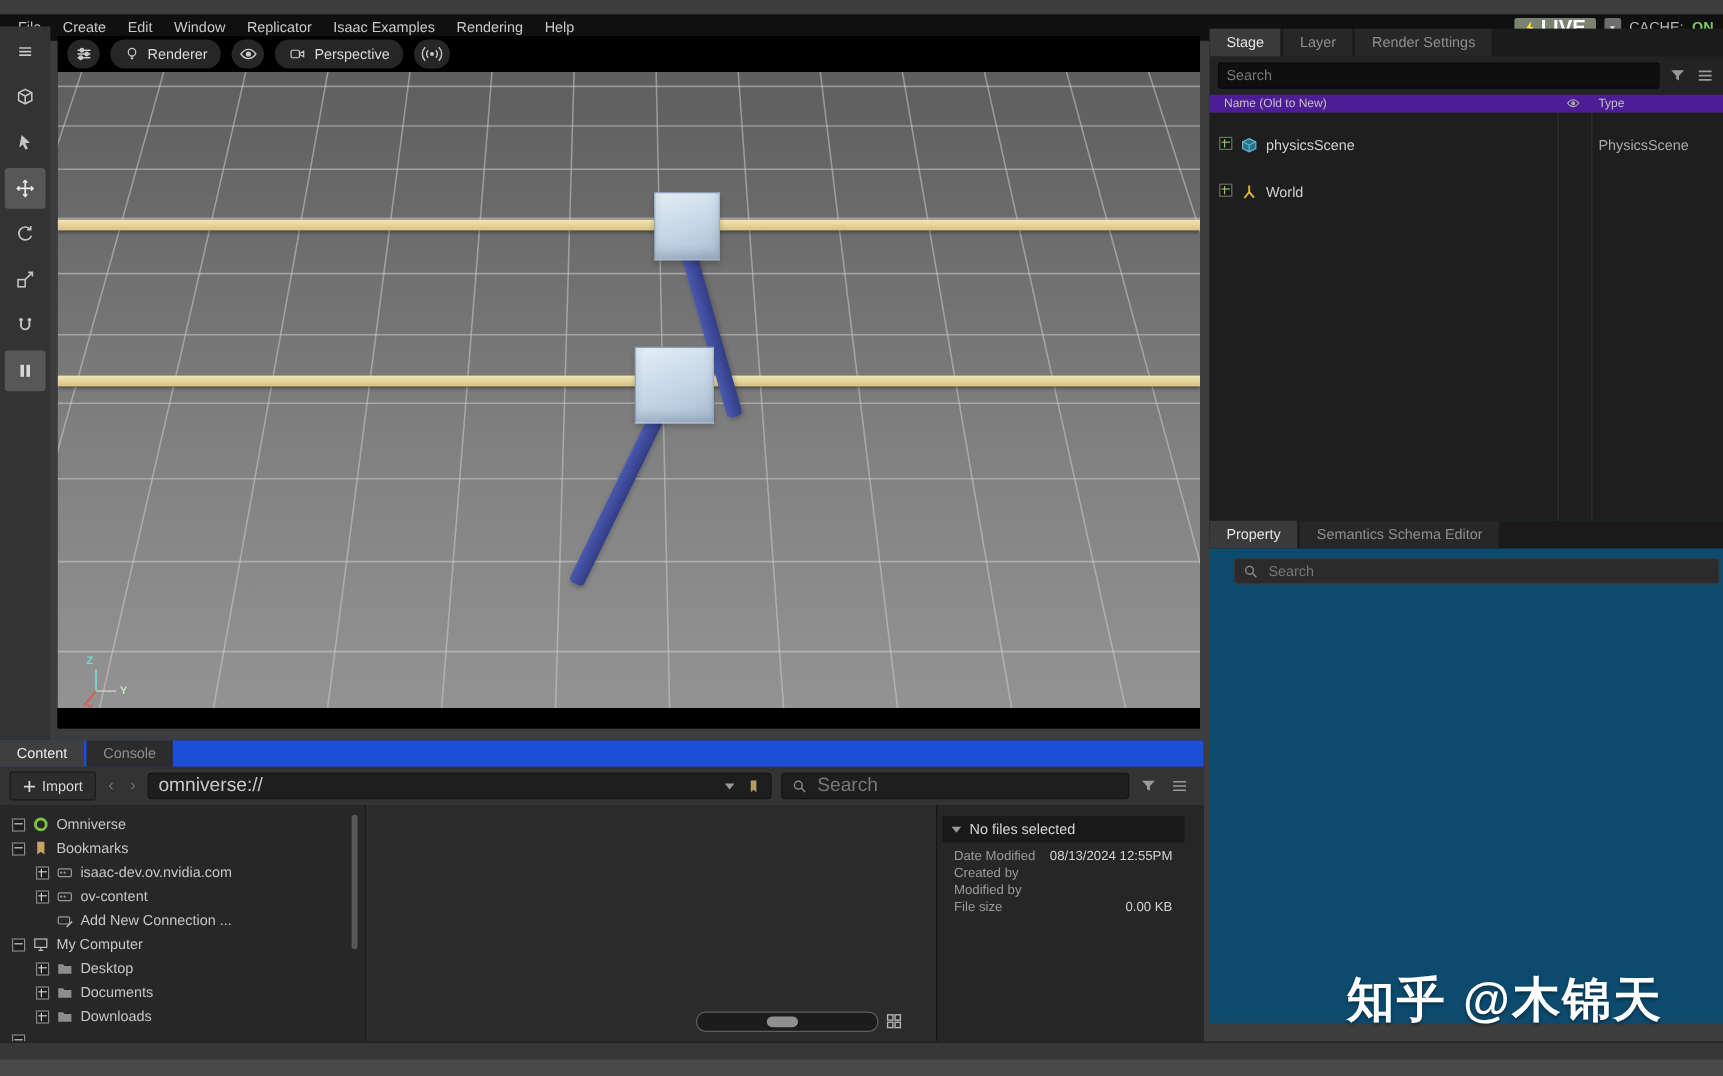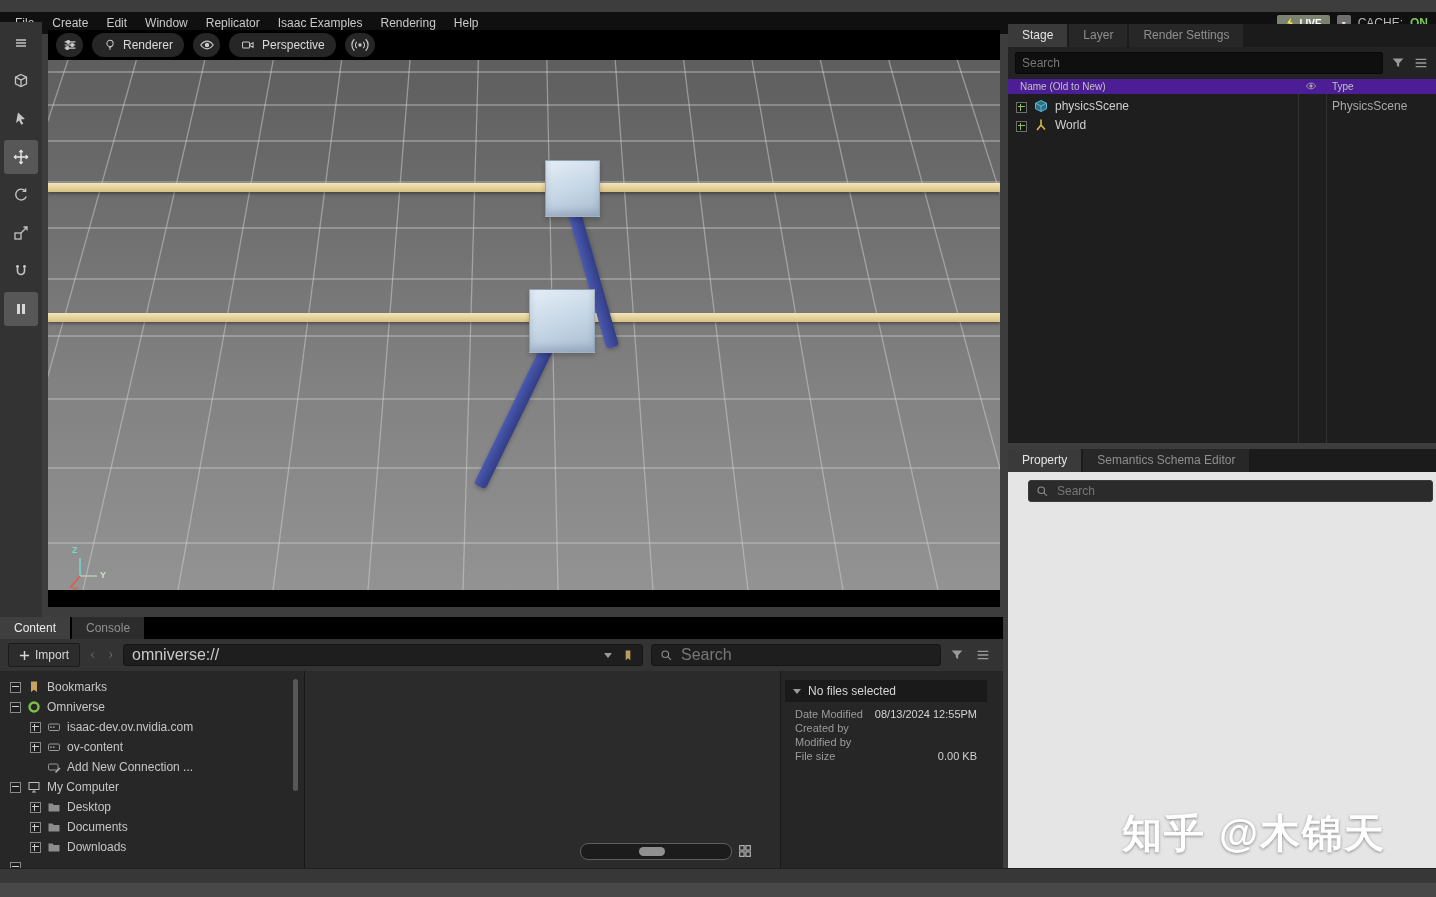--- a/index.html
+++ b/index.html
@@ -8,21 +8,21 @@
   .abs{position:absolute;}
   svg{display:block;}
   input{font-family:inherit;outline:none;}
   input::placeholder{color:#777;}
 
   
   .menubar{left:0;top:12px;width:1436px;height:22px;background:#101010;display:flex;align-items:center;}
   .menu-items{display:flex;padding-left:6px;}
   .menu-item{padding:0 9px;line-height:22px;color:#c9c9c9;cursor:default;}
   .menu-right{margin-left:auto;display:flex;align-items:center;gap:7px;padding-right:8px;}
-  .live-pill{display:flex;align-items:center;gap:4px;background:#79836f;border-radius:2px;height:16px;padding:0 8px;color:#fff;font-size:10px;font-weight:bold;}
+  .live-pill{display:flex;align-items:center;gap:4px;background:#79836f;border-radius:2px;height:16px;padding:0 8px;color:#fff;font-size:17px;font-weight:bold;}
   .live-dd{width:14px;height:16px;background:#6e6e6e;border-radius:2px;color:#e0e0e0;font-size:8px;display:flex;align-items:center;justify-content:center;}
   .cache-label{color:#b9b9b9;}
   .cache-value{color:#7ec855;font-weight:bold;}
 
   
   .left-toolbar{left:0;top:22px;width:42px;height:595px;background:#333;display:flex;flex-direction:column;align-items:center;padding-top:4px;}
   .tool{width:34px;height:34px;margin-bottom:4px;display:flex;align-items:center;justify-content:center;border-radius:3px;}
   .tool.active{background:#575757;}
 
   
@@ -40,21 +40,21 @@
 
   
   .panel{background:#232323;}
   .tabbar{display:flex;background:#1b1b1b;height:23px;align-items:stretch;}
   .tab{padding:0 14px;line-height:23px;color:#8f8f8f;background:#272727;margin-right:2px;white-space:nowrap;}
   .tab.active{background:#3a3a3a;color:#e4e4e4;}
   .searchrow{display:flex;align-items:center;gap:7px;height:32px;padding:0 7px;}
   .search-dark{flex:1;height:20px;background:#0f0f0f;border:1px solid #090909;border-radius:2px;color:#ccc;padding:0 6px;font-size:12px;}
   .stage-colhdr{position:relative;height:15px;background:#4c1d95;font-size:10px;color:#c2c2c2;text-align:center;}
   .stage-rows{position:absolute;left:0;right:0;top:70px;bottom:0;background:#1e1e1e;}
-  .stage-row{height:19px;display:flex;align-items:flex-end;gap:7px;padding-left:8px;color:#d0d0d0;position:relative;}
+  .stage-row{height:19px;display:flex;align-items:flex-start;gap:7px;padding-left:8px;color:#d0d0d0;position:relative;margin-top:20px;}
   .row-type{position:absolute;left:324px;color:#a9a9a9;}
   .sbox{width:9px;height:9px;border:1px solid #6e6e6e;background:#151515;position:relative;flex:0 0 auto;}
   .sbox::before{content:"";position:absolute;left:1px;right:1px;top:3px;height:1px;background:#8fbf5f;}
   .sbox.plus::after{content:"";position:absolute;top:1px;bottom:1px;left:3px;width:1px;background:#8fbf5f;}
   .coldiv{position:absolute;width:1px;background:#313131;top:0;bottom:0;}
 
   .prop-search{position:absolute;left:20px;top:31px;width:389px;height:20px;background:#2b2b2b;border:1px solid #3a3a3a;border-radius:3px;display:flex;align-items:center;gap:6px;padding:0 7px;}
   .prop-search input{flex:1;background:transparent;border:none;color:#ccc;font-size:12px;}
 
   
@@ -295,36 +295,36 @@
         <span class="sbox plus"></span>
         <svg width="14" height="14" viewBox="0 0 14 14" stroke="#d7b945" stroke-width="1.6" fill="none">
             <path d="M7 1.5v5.5M7 7 3 12M7 7l4 4.6"></path>
           </svg>
         <span>World</span>
         <span class="row-type"></span>
       </div>
     </div>
   </div>
 
-  <div class="panel abs" style="left:1008px;top:449px;width:428px;height:419px;background:#e5e5e5;">
+  <div class="panel abs" style="left:1008px;top:434px;width:428px;height:419px;background:#0c4a6e;">
     <div class="tabbar">
       <span class="tab active">Property</span>
       <span class="tab">Semantics Schema Editor</span>
     </div>
     <div class="prop-search">
       <svg width="13" height="13" viewBox="0 0 16 16" stroke="#8d8d8d" stroke-width="1.4" fill="none">
           <circle cx="6.5" cy="6.5" r="4"></circle>
           <path d="M9.5 9.5 13.5 13.5"></path>
         </svg>
       <input placeholder="Search" style="">
     </div>
   </div>
 
   <div class="panel abs" style="left:0;top:617px;width:1003px;height:251px;background:#2b2b2b;">
-    <div class="tabbar" style="background:#000000;height:22px;">
+    <div class="tabbar" style="background:#1d4ed8;height:22px;">
       <span class="tab active" style="line-height:22px;background:#3f3f3f;color:#ececec;">Content</span>
       <span class="tab" style="line-height:22px;background:#2c2c2c;">Console</span>
     </div>
 
     <div class="content-toolbar">
       <span class="import-btn">
         <svg width="11" height="11" viewBox="0 0 12 12" stroke="#d6d6d6" stroke-width="1.6">
             <path d="M6 1v10M1 6h10"></path>
           </svg>
         <span>Import</span>
@@ -357,31 +357,31 @@
             <path d="M3 5h12M3 9h12M3 13h12"></path>
           </svg>
       </span>
     </div>
 
     <div class="content-body">
 
       <div class="ctree">
         <div class="tree-row lvl0">
           <span class="expander"></span>
+          <svg width="14" height="14" viewBox="0 0 14 14" fill="none">
+              <circle cx="7" cy="7" r="4.5" stroke="#7bc143" stroke-width="2.4"></circle>
+            </svg>
+          <span>Omniverse</span>
+        </div>
+        <div class="tree-row lvl0">
+          <span class="expander"></span>
           <svg width="14" height="14" viewBox="0 0 14 14">
               <path d="M4 1.5h6V12L7 9.7 4 12z" fill="#c8a261"></path>
             </svg>
           <span>Bookmarks</span>
-        </div>
-        <div class="tree-row lvl0">
-          <span class="expander"></span>
-          <svg width="14" height="14" viewBox="0 0 14 14" fill="none">
-              <circle cx="7" cy="7" r="4.5" stroke="#7bc143" stroke-width="2.4"></circle>
-            </svg>
-          <span>Omniverse</span>
         </div>
         <div class="tree-row lvl1">
           <span class="expander plus"></span>
           <svg width="14" height="14" viewBox="0 0 14 14" fill="none">
               <rect x="1.5" y="4" width="11" height="6.5" rx="1.2" stroke="#9a9a9a"></rect>
               <circle cx="4" cy="7.2" r=".9" fill="#9a9a9a"></circle>
               <circle cx="6.8" cy="7.2" r=".9" fill="#9a9a9a"></circle>
             </svg>
           <span>isaac-dev.ov.nvidia.com</span>
         </div>

